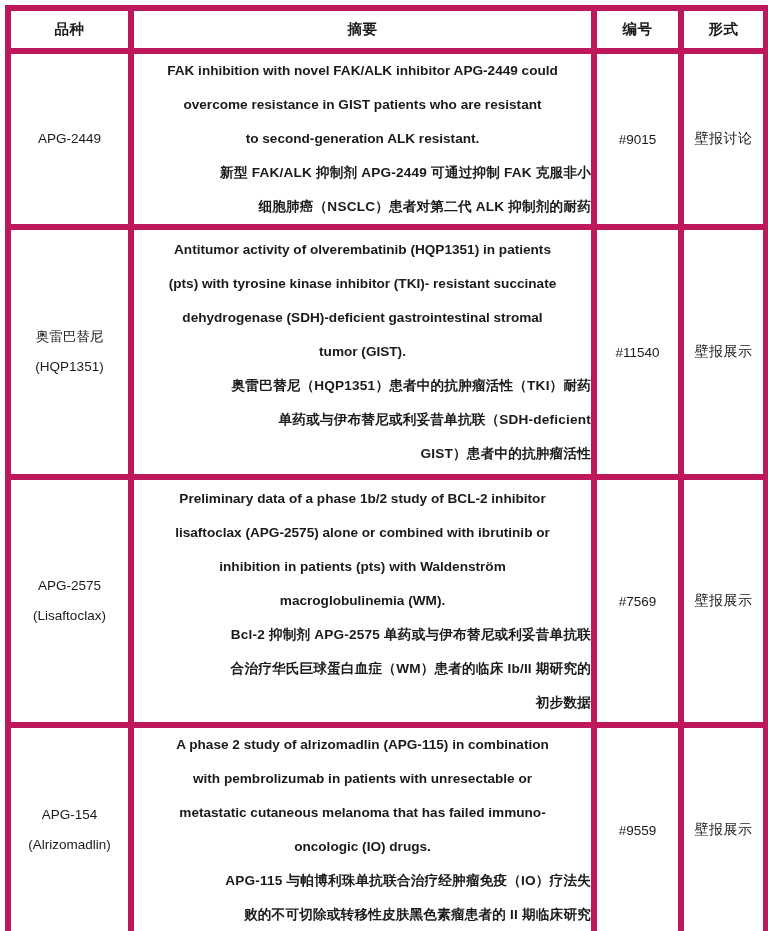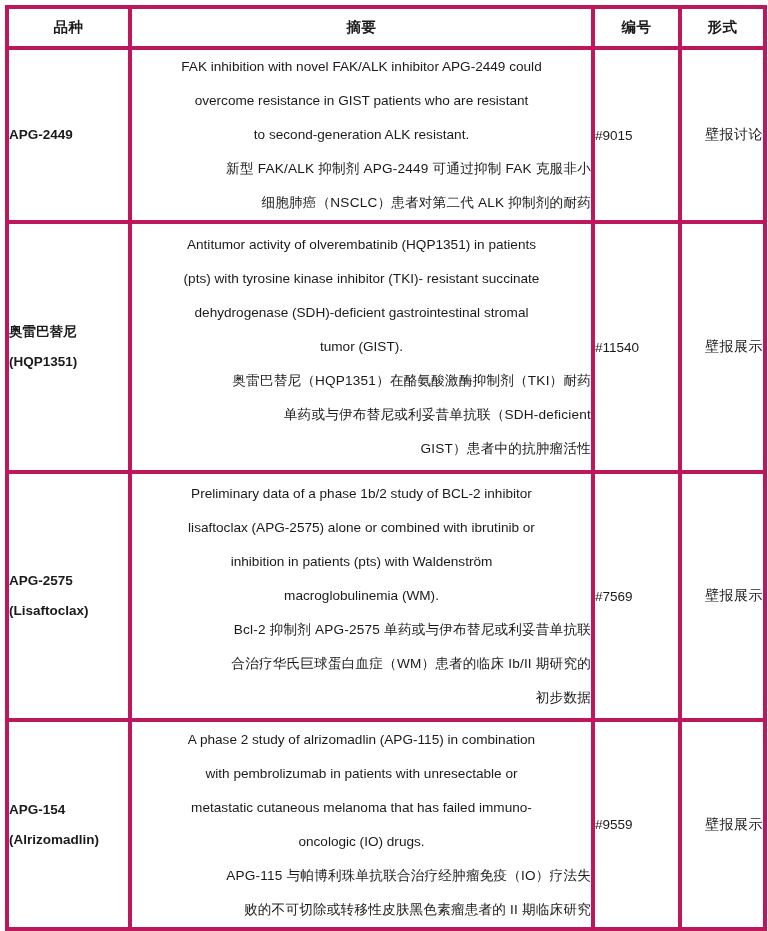--- a/index.html
+++ b/index.html
@@ -23,71 +23,72 @@
     padding: 5px 5px 0 5px;
   }
   table.abstract-table {
     width: 758px;
     border-collapse: collapse;
     table-layout: fixed;
     background: #ffffff;
   }
   table.abstract-table td,
   table.abstract-table th {
-    border: 4px solid #be185d;
+    border: 6px solid #be185d;
     vertical-align: middle;
     background: #ffffff;
     padding: 0;
   }
   
   col.c-variety { width: 123px; }
   col.c-abstract { width: 463px; }
   col.c-number  { width: 87px; }
   col.c-form    { width: 85px; }
 
   thead th {
     height: 37px;
     font-size: 14.5px;
     font-weight: bold;
     text-align: center;
     letter-spacing: 0.5px;
   }
 
   td.variety-cell {
-    text-align: left;
+    text-align: center;
     font-size: 13.5px;
     line-height: 30px;
     padding: 4px 2px;
-    font-weight: bold;
   }
   td.variety-cell .v-line {
     display: block;
     white-space: nowrap;
   }
 
   td.abstract-cell {
     padding: 10px 14px 12px 14px;
     font-size: 13.6px;
     line-height: 34px;
     text-align: center;
   }
   td.abstract-cell .ab-line {
     display: block;
     white-space: nowrap;
+    font-weight: bold;
   }
   td.abstract-cell .ab-line.cjk {
     letter-spacing: 0.2px;
     text-align: right;
   }
 
   td.number-cell {
+    text-align: center;
     font-size: 13.5px;
   }
   td.form-cell {
-    text-align: right;
+    text-align: center;
     font-size: 14px;
     letter-spacing: 0.5px;
   }
 
   
   tr.row-0 { height: 174px; }
   tr.row-1 { height: 250px; }
   tr.row-2 { height: 248px; }
   tr.row-3 { height: 209px; }
 </style>
@@ -130,21 +131,21 @@
       <tr class="row-1">
         <td class="variety-cell">
           <span class="v-line">奥雷巴替尼</span>
           <span class="v-line">(HQP1351)</span>
         </td>
         <td class="abstract-cell">
           <span class="ab-line">Antitumor activity of olverembatinib (HQP1351) in patients</span>
           <span class="ab-line">(pts) with tyrosine kinase inhibitor (TKI)- resistant succinate</span>
           <span class="ab-line">dehydrogenase (SDH)-deficient gastrointestinal stromal</span>
           <span class="ab-line">tumor (GIST).</span>
-          <span class="ab-line cjk">奥雷巴替尼（HQP1351）在酪氨酸激酶抑制剂（TKI）耐药</span>
+          <span class="ab-line cjk">奥雷巴替尼（HQP1351）患者中的抗肿瘤活性（TKI）耐药</span>
           <span class="ab-line cjk">单药或与伊布替尼或利妥昔单抗联（SDH-deficient</span>
           <span class="ab-line cjk">GIST）患者中的抗肿瘤活性</span>
         </td>
         <td class="number-cell">#11540</td>
         <td class="form-cell">壁报展示</td>
       </tr>
 
       <tr class="row-2">
         <td class="variety-cell">
           <span class="v-line">APG-2575</span>

